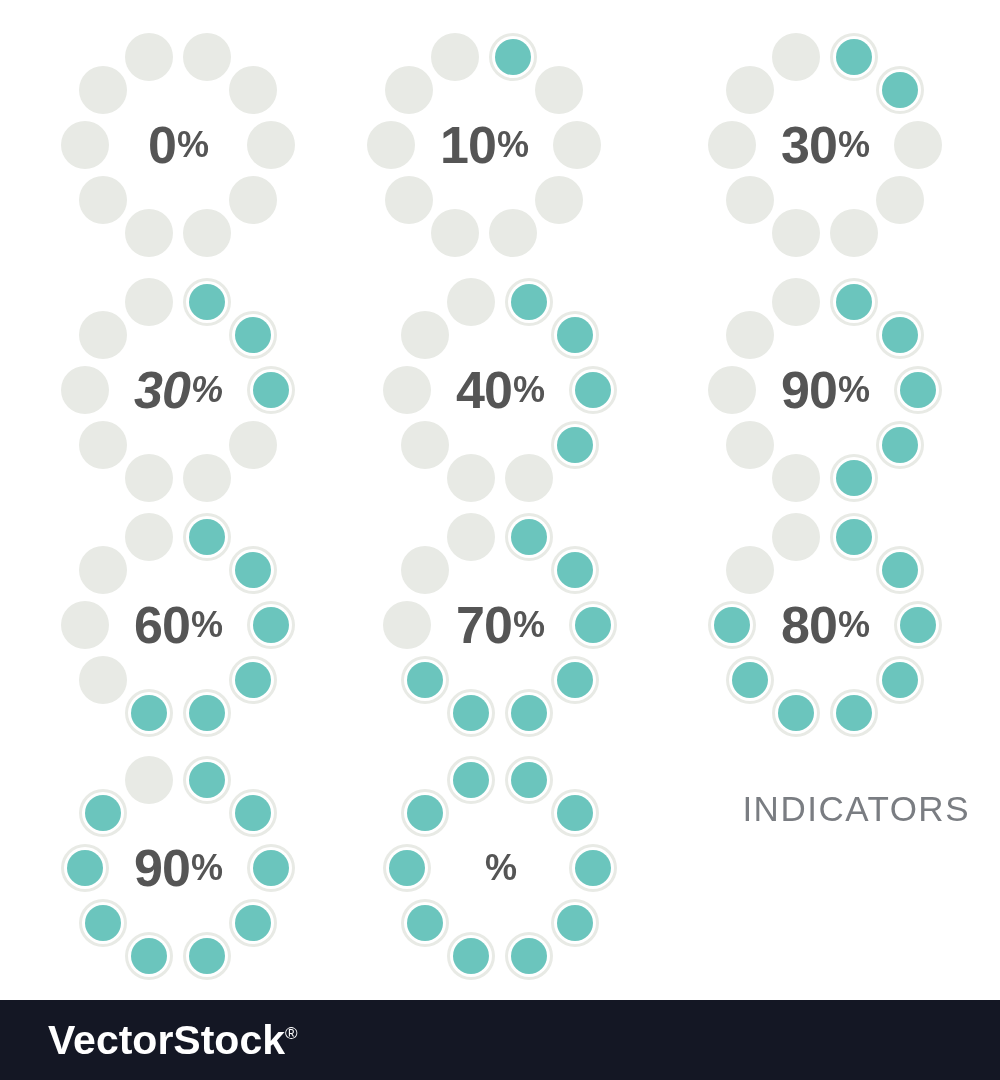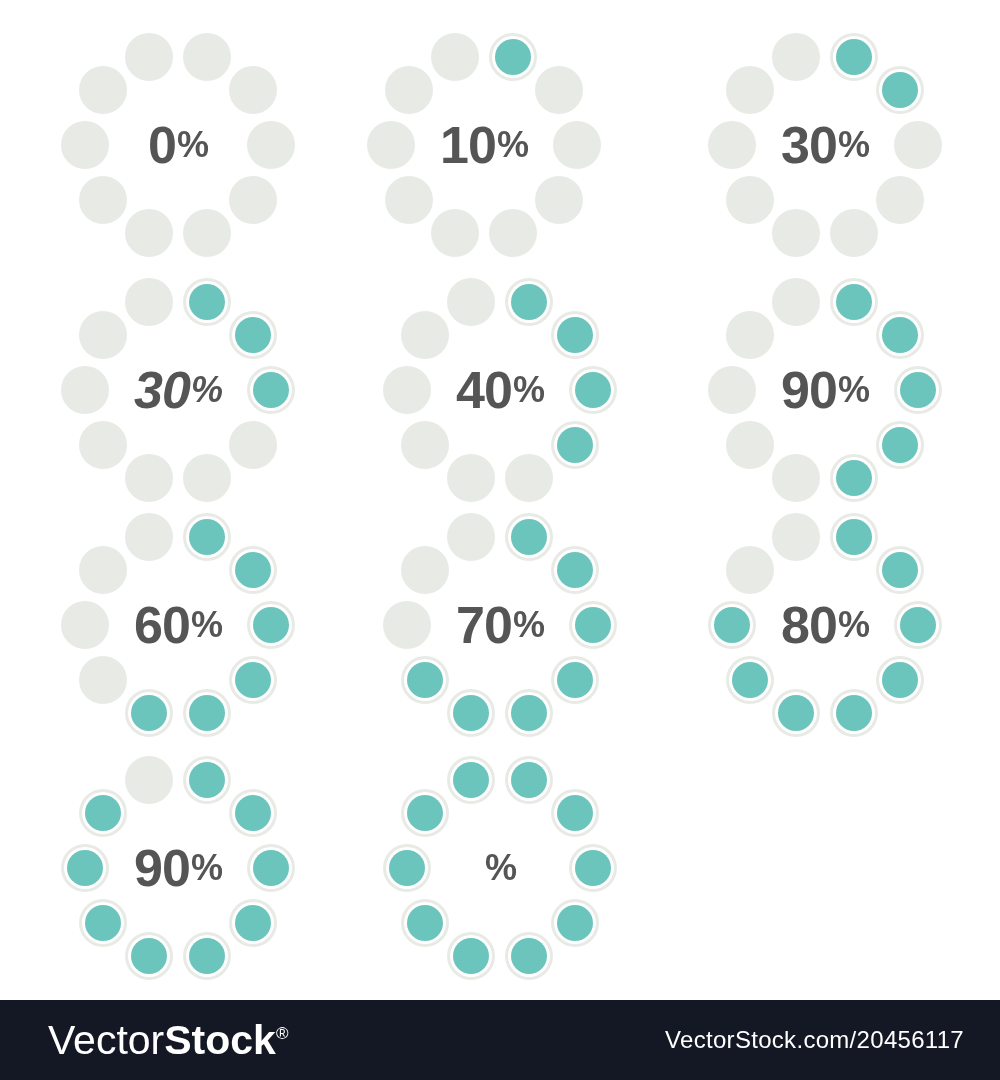--- a/index.html
+++ b/index.html
@@ -91,21 +91,21 @@
   #wm-logo {
     position:absolute;
     left:48px;
     top:50%;
     transform:translateY(-50%);
     font-size:41px;
     color:#ffffff;
     line-height:1;
     white-space:nowrap;
   }
-  #wm-logo .thin { font-weight:400; }
+  #wm-logo .thin { font-weight:700; }
   #wm-logo .bold { font-weight:bold; }
   #wm-logo .reg  { font-size:17px; vertical-align:super; font-weight:300; }
 
   #wm-url {
     position:absolute;
     right:36px;
     top:50%;
     transform:translateY(-50%);
     font-size:24px;
     font-weight:300;
@@ -312,21 +312,21 @@
           <div class="dot on" style="left: 23px; top: 116px;"></div>
           <div class="dot on" style="left: 40.7614px; top: 61.336px;"></div>
         </div>
         <div class="pct-label">
           <span class="pct-sign">%</span>
         </div>
       </div>
     </div>
 
   <div id="caption">
+    <span class="cap-line">INDICATORS</span>
   </div>
 </div>
 
 <div id="footer">
   <div id="wm-logo">
     <span class="thin">Vector</span><span class="bold">Stock</span><span class="reg">®</span>
   </div>
-  <div id="wm-url">VectorStock.com/20456117</div>
 </div>
 
 </body></html>

